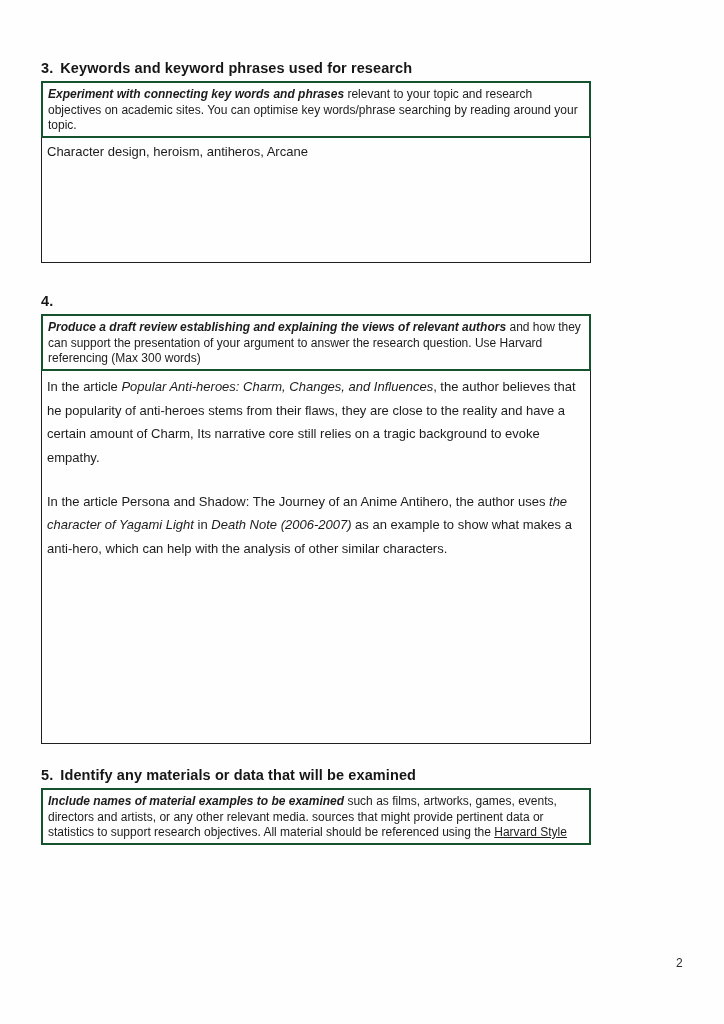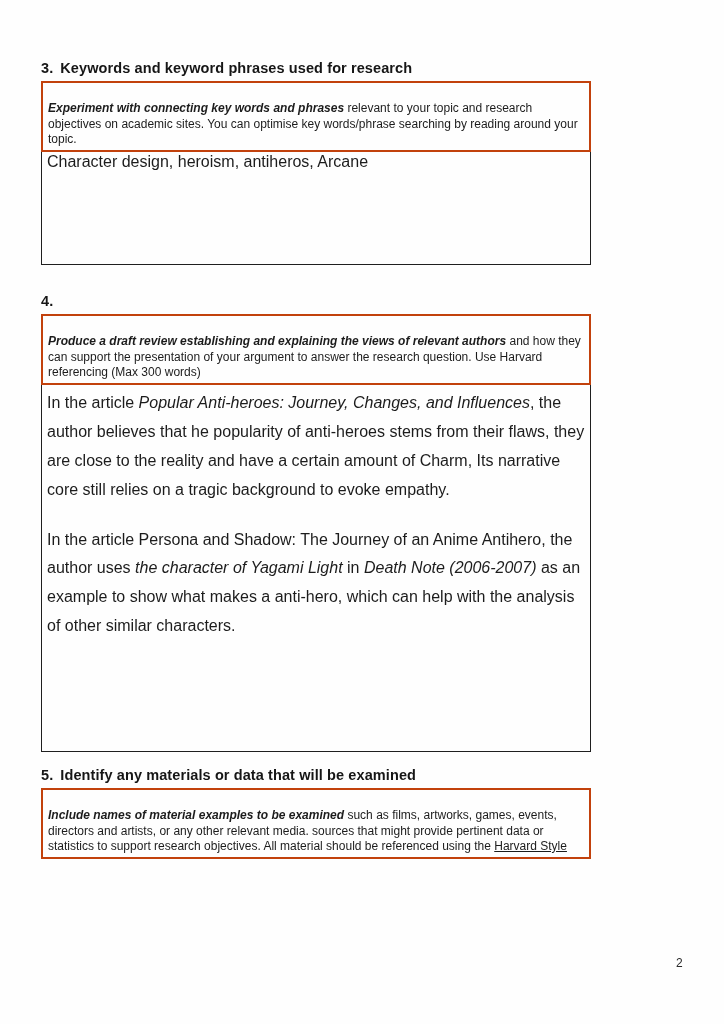--- a/index.html
+++ b/index.html
@@ -18,33 +18,33 @@
     display: flex;
     font-size: 14.5px;
     font-weight: bold;
     line-height: 1.2;
     margin: 0 0 4px 0;
     color: #161616;
     letter-spacing: 0.1px;
   }
   .section-heading .num { margin-right: 7px; }
   .instr-box {
-    border: 2px solid #c2410c;
-    padding: 18px 5px 3px 5px;
+    border: 2px solid #14532d;
+    padding: 4px 5px 3px 5px;
     font-size: 12px;
     line-height: 1.28;
   }
   .bi { font-weight: bold; font-style: italic; }
   .it { font-style: italic; }
   .ul { text-decoration: underline; margin-top: 44px; }
   .answer-box {
     border: 1px solid #1f1f1f;
     border-top: none;
-    padding: 0 5px;
-    font-size: 16px;
+    padding: 6px 5px;
+    font-size: 13px;
     line-height: 1.3;
     background: #fefefe;
   }
   #sec3-answer { height: 112px; }
   #sec4-answer { height: 362px; line-height: 1.8; padding-top: 4px; }
   #sec4-answer p { margin: 0 0 21px 0; }
   #sec3 { top: 60px; }
   #sec4 { top: 293px; }
   #sec5 { top: 767px; }
   .page-number {
@@ -74,21 +74,21 @@
   </div>
 
   <div class="section" id="sec4">
     <div class="section-heading">
       <span class="num">4.</span>
     </div>
     <div class="instr-box">
       <span class="bi">Produce a draft review establishing and explaining the views of relevant authors</span><span> and how they can support the presentation of your argument to answer the research question. Use Harvard referencing (Max 300 words)</span>
     </div>
     <div class="answer-box" id="sec4-answer">
-      <p><span>In the article </span><span class="it">Popular Anti-heroes: Journey, Changes, and Influences</span><span>, the author believes that he popularity of anti-heroes stems from their flaws, they are close to the reality and have a certain amount of Charm, Its narrative core still relies on a tragic background to evoke empathy.</span></p>
+      <p><span>In the article </span><span class="it">Popular Anti-heroes: Charm, Changes, and Influences</span><span>, the author believes that he popularity of anti-heroes stems from their flaws, they are close to the reality and have a certain amount of Charm, Its narrative core still relies on a tragic background to evoke empathy.</span></p>
       <p><span>In the article Persona and Shadow: The Journey of an Anime Antihero, the author uses </span><span class="it">the character of Yagami Light</span><span> in </span><span class="it">Death Note (2006-2007)</span><span> as an example to show what makes a anti-hero, which can help with the analysis of other similar characters.</span></p>
     </div>
   </div>
 
   <div class="section" id="sec5">
     <div class="section-heading">
       <span class="num">5.</span>
       <span>Identify any materials or data that will be examined</span>
     </div>
     <div class="instr-box">

